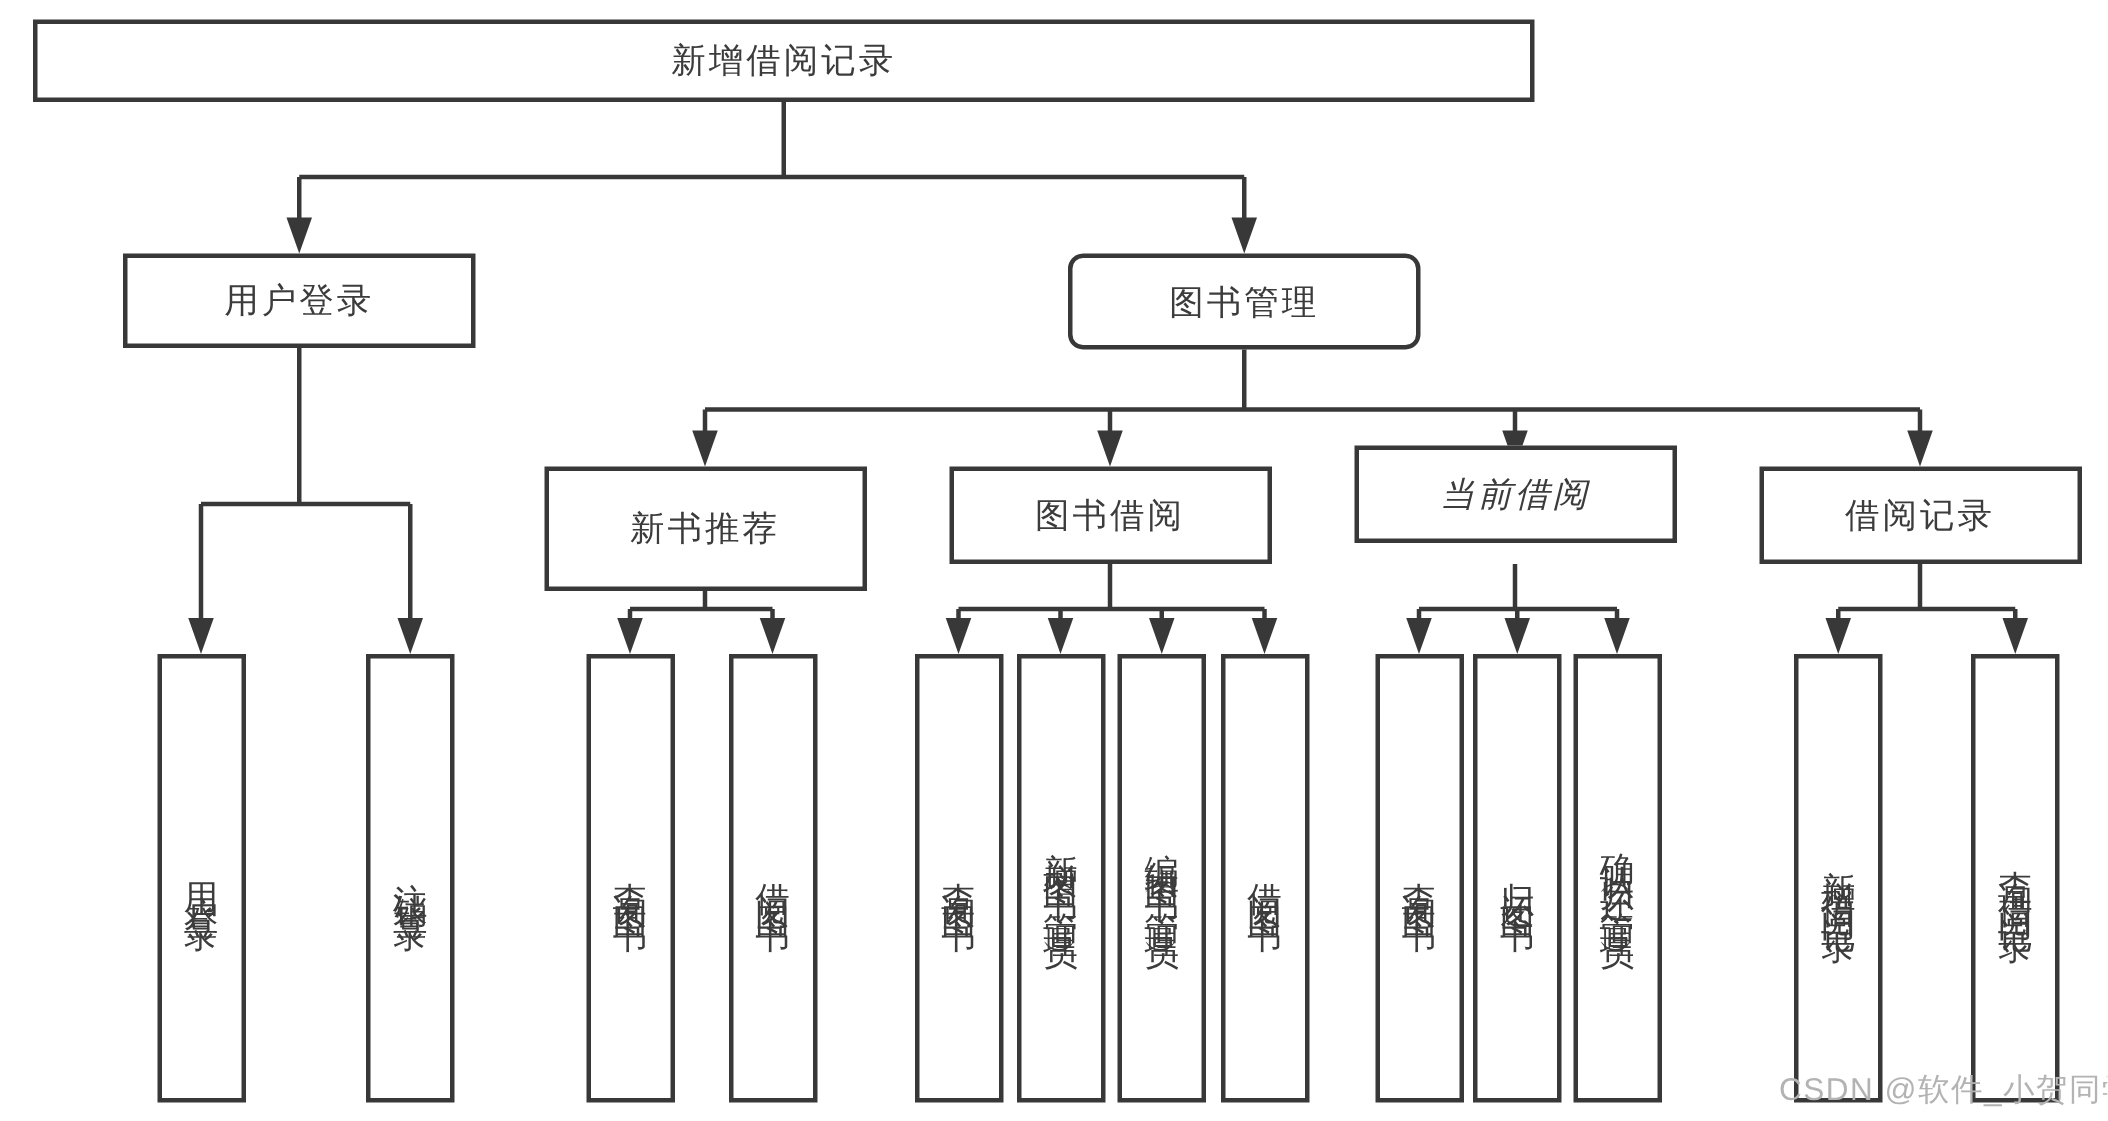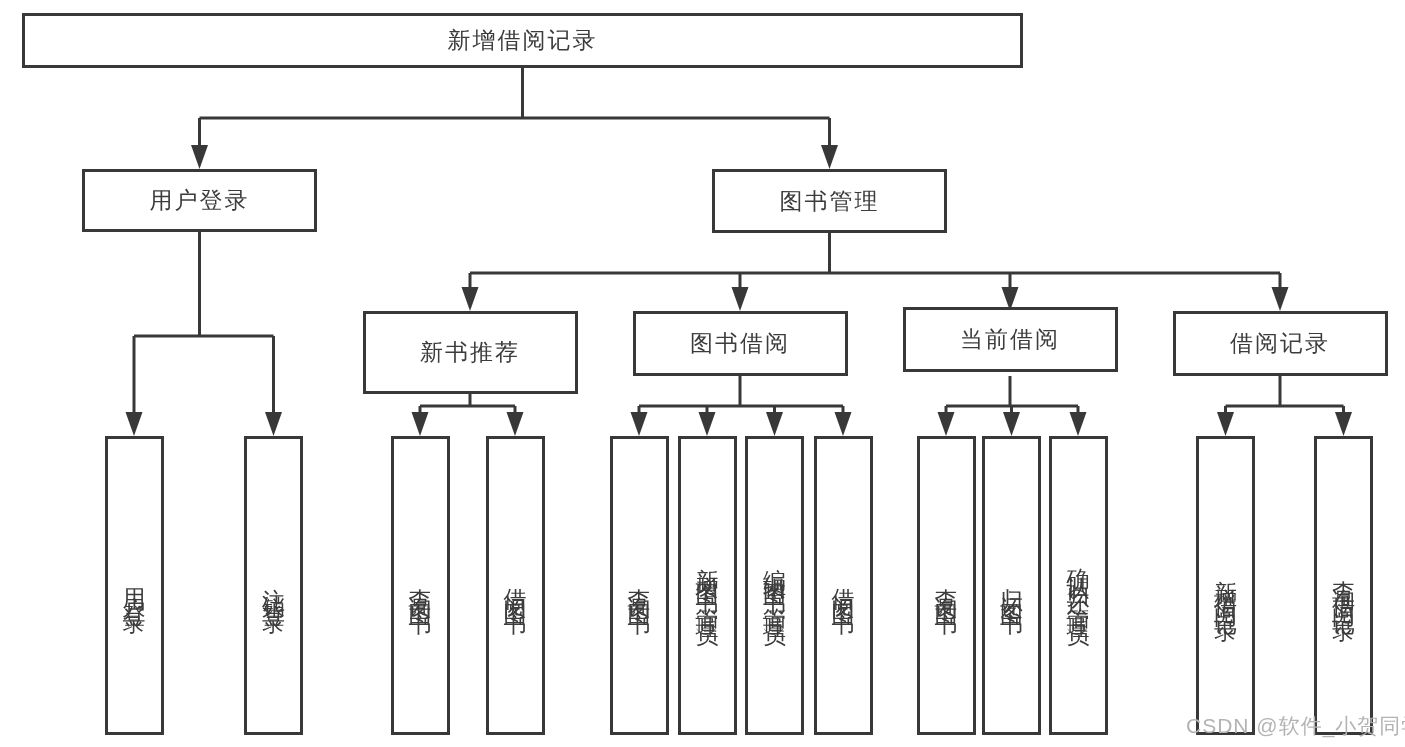--- a/index.html
+++ b/index.html
@@ -105,24 +105,24 @@
       <line x1="1078" y1="406" x2="1078" y2="424" stroke="#383838" stroke-width="3"></line>
       <polygon points="1078,436 1069.5,412 1086.5,412" fill="#383838"></polygon>
       <line x1="1225.5" y1="406" x2="1225.5" y2="424" stroke="#383838" stroke-width="3"></line>
       <polygon points="1225.5,436 1217,412 1234,412" fill="#383838"></polygon>
       <line x1="1343.5" y1="406" x2="1343.5" y2="424" stroke="#383838" stroke-width="3"></line>
       <polygon points="1343.5,436 1335,412 1352,412" fill="#383838"></polygon>
     </svg>
   <div id="nodes">
       <div class="box" style="left: 22px; top: 13px; width: 1001px; height: 55px;">新增借阅记录</div>
       <div class="box" style="left: 82px; top: 169px; width: 235px; height: 63px;">用户登录</div>
-      <div class="box" style="left: 712px; top: 169px; width: 235px; height: 64px;">图书管理</div>
+      <div class="box" style="left: 712px; top: 169px; width: 235px; height: 64px; border-radius: 10px;">图书管理</div>
       <div class="box" style="left: 362.5px; top: 311px; width: 215px; height: 83px;">新书推荐</div>
       <div class="box" style="left: 632.5px; top: 311px; width: 215px; height: 65px;">图书借阅</div>
-      <div class="box" style="left: 902.5px; top: 307px; width: 215px; height: 65px;">当前借阅</div>
+      <div class="box" style="left: 902.5px; top: 297px; width: 215px; height: 65px; font-style: italic;">当前借阅</div>
       <div class="box" style="left: 1172.5px; top: 311px; width: 215px; height: 65px;">借阅记录</div>
       <div class="box vertical" style="left: 104.5px; top: 436px; width: 59px; height: 299px;">用户登录</div>
       <div class="box vertical" style="left: 244px; top: 436px; width: 59px; height: 299px;">注销登录</div>
       <div class="box vertical" style="left: 390.5px; top: 436px; width: 59px; height: 299px;">查询图书</div>
       <div class="box vertical" style="left: 485.5px; top: 436px; width: 59px; height: 299px;">借阅图书</div>
       <div class="box vertical" style="left: 609.5px; top: 436px; width: 59px; height: 299px;">查询图书</div>
       <div class="box vertical" style="left: 677.5px; top: 436px; width: 59px; height: 299px;">新增图书（管理员）</div>
       <div class="box vertical" style="left: 745px; top: 436px; width: 59px; height: 299px;">编辑图书（管理员）</div>
       <div class="box vertical" style="left: 813.5px; top: 436px; width: 59px; height: 299px;">借阅图书</div>
       <div class="box vertical" style="left: 916.5px; top: 436px; width: 59px; height: 299px;">查询图书</div>

